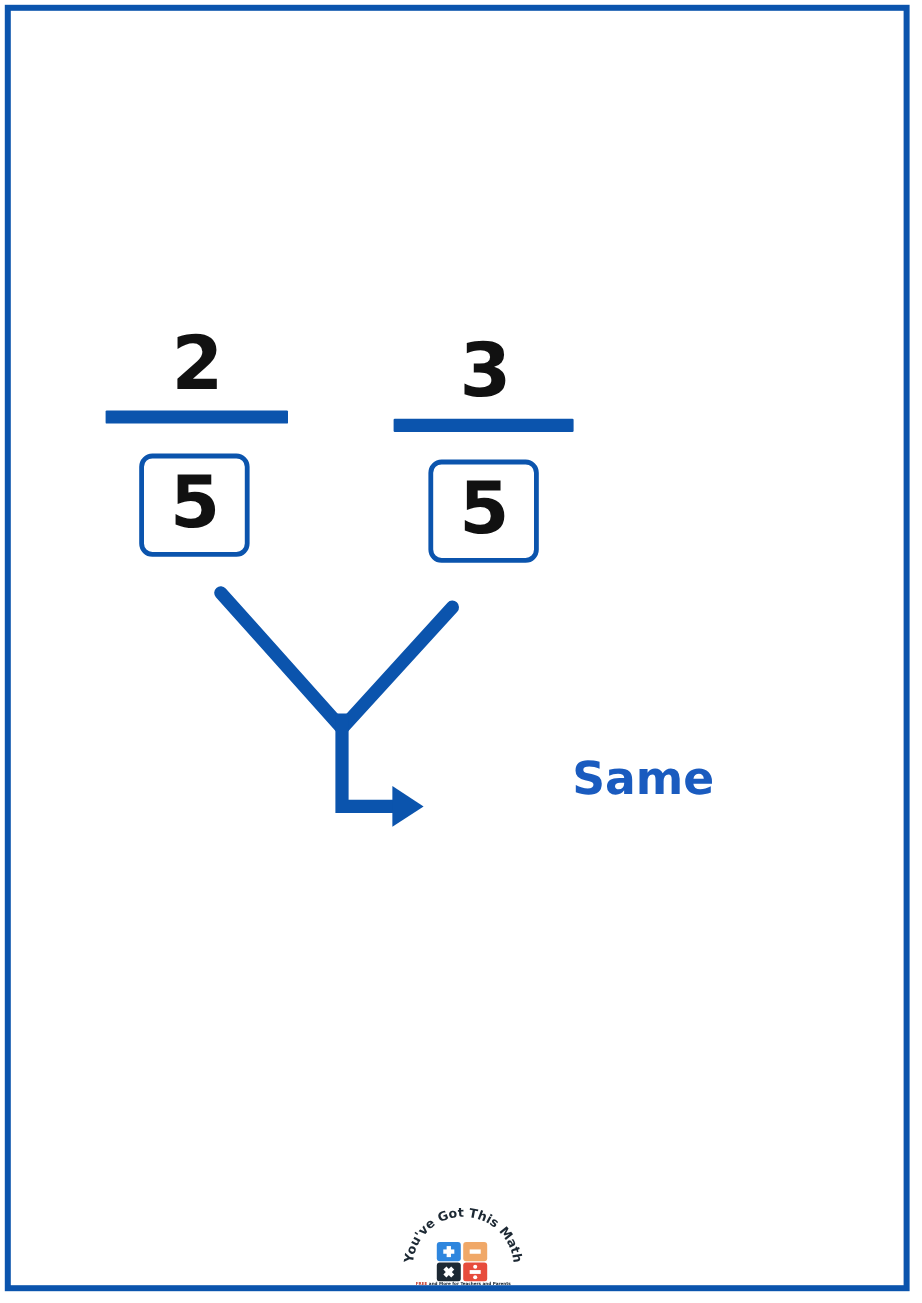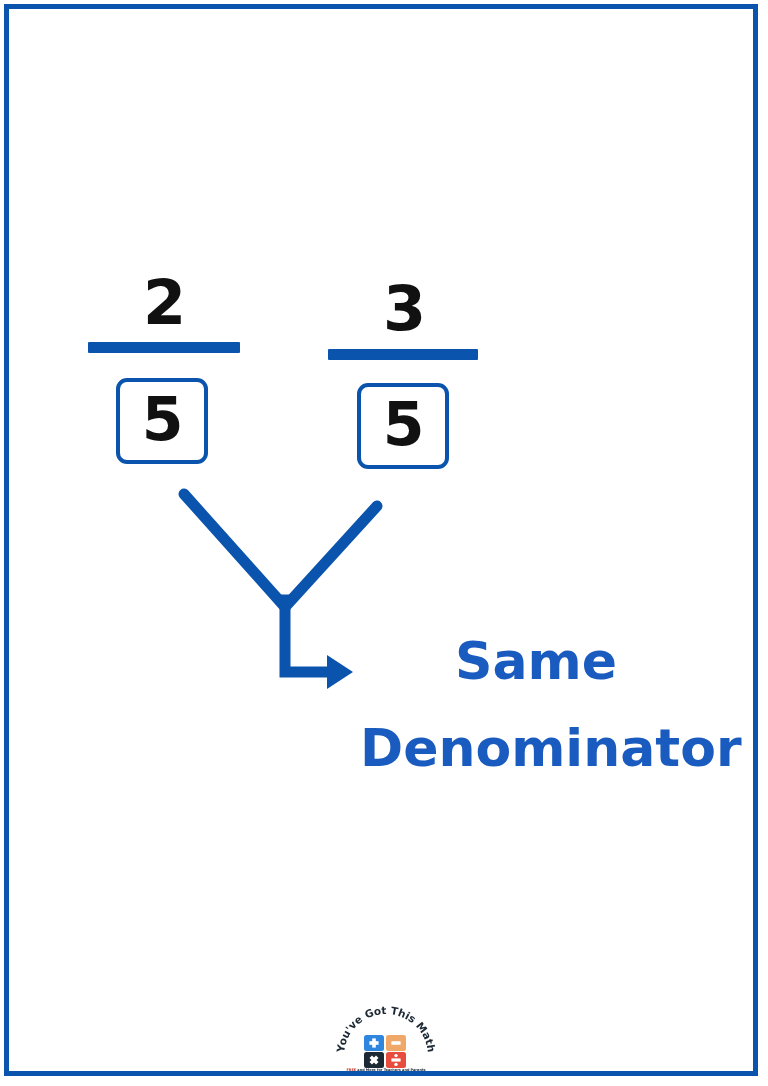--- a/index.html
+++ b/index.html
@@ -99,21 +99,21 @@
   
   #result-caption {
     position: absolute;
     left: 360px;
     top: 618px;
     width: 352px;
     text-align: center;
     color: #1a5bbf;
     font-family: "DejaVu Sans", sans-serif;
     font-weight: 700;
-    font-size: 52px;
+    font-size: 38px;
     line-height: 1.68;
     letter-spacing: 0px;
   }
   #result-caption .caption-line {
     display: block;
     white-space: nowrap;
   }
   
   #footer-logo {
     position: absolute;
@@ -178,21 +178,20 @@
 
     <line x1="377" y1="506" x2="285" y2="607" stroke="#0b54ad" stroke-width="11" stroke-linecap="round"></line>
 
     <path d="M 285 600 L 285 672 L 331 672" fill="none" stroke="#0b54ad" stroke-width="11" stroke-linecap="square" stroke-linejoin="miter"></path>
 
     <polygon points="327,655 353,672 327,689" fill="#0b54ad"></polygon>
   </svg>
 
   <div id="result-caption">
     <span class="caption-line">Same</span>
-    <span class="caption-line">Denominator</span>
   </div>
 
   <div id="footer-logo">
 
     <svg id="logo-mark" viewBox="0 0 104 62" xmlns="http://www.w3.org/2000/svg">
       <defs>
         <path id="brand-arc" d="M 10 50 A 42 42 0 0 1 94 50" fill="none"></path>
       </defs>
       <text font-family="DejaVu Sans, sans-serif" font-size="10.5" font-weight="700" fill="#1c2833">
         <textPath href="#brand-arc" startOffset="50%" text-anchor="middle">You've Got This Math</textPath>

